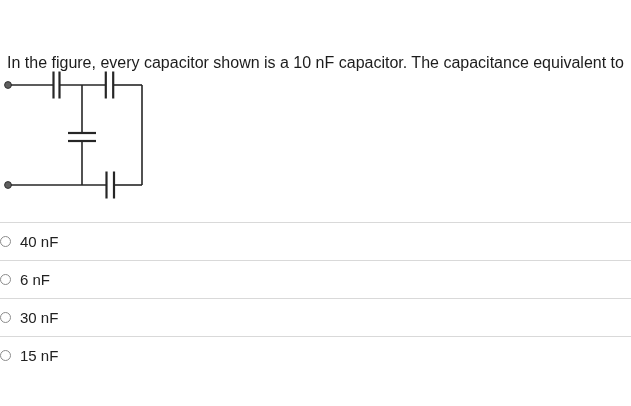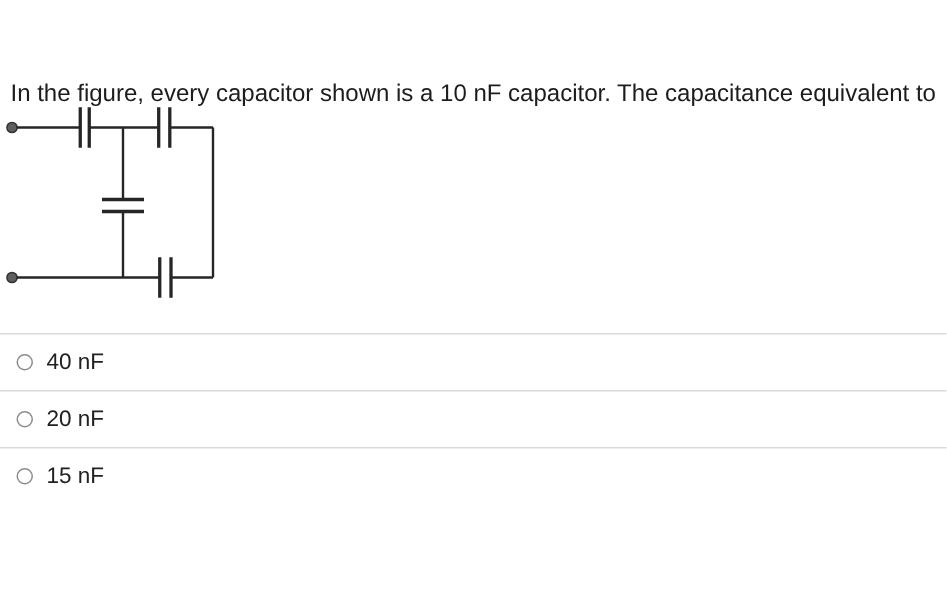--- a/index.html
+++ b/index.html
@@ -28,21 +28,20 @@
     position: absolute;
     left: 0; top: 222px;
     width: 631px;
   }
   .option-row {
     box-sizing: border-box;
     height: 38px;
     border-top: 1px solid #d9d9d9;
     display: flex;
     align-items: center;
-    padding-left: 11px;
     cursor: pointer;
     background: #ffffff;
   }
   .radio {
     box-sizing: border-box;
     width: 11px; height: 11px;
     border: 1.4px solid #8c8c8c;
     border-radius: 50%;
     background: #ffffff;
     flex: 0 0 auto;
@@ -100,19 +99,23 @@
   <line x1="114.5" y1="125" x2="142" y2="125"></line>
 </svg>
 
 <div class="options">
   <div class="option-row">
     <span class="radio"></span>
     <span class="option-label">40 nF</span>
   </div>
   <div class="option-row">
     <span class="radio"></span>
-    <span class="option-label">20 nF</span>
+    <span class="option-label">6 nF</span>
+  </div>
+  <div class="option-row">
+    <span class="radio"></span>
+    <span class="option-label">30 nF</span>
   </div>
   <div class="option-row">
     <span class="radio"></span>
     <span class="option-label">15 nF</span>
   </div>
 </div>
 
 </body></html>

